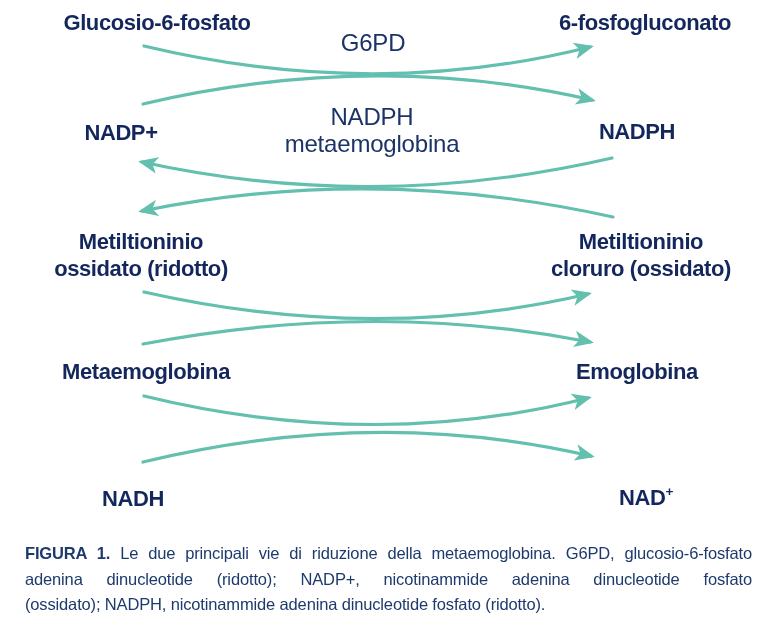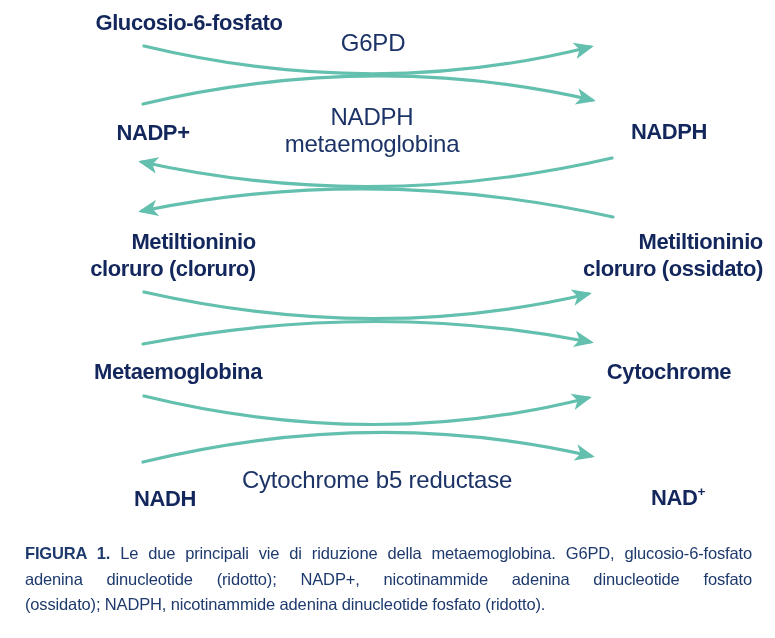--- a/index.html
+++ b/index.html
@@ -19,23 +19,22 @@
   .arrows{position:absolute;left:0;top:0;}
   .arc{fill:none;stroke:var(--teal);stroke-width:3.2;stroke-linecap:round;}
   .node{
     position:absolute;
     transform:translate(-50%,-50%);
     color:var(--navy);
     font-weight:bold;
     font-size:22px;
     letter-spacing:-0.4px;
     white-space:nowrap;
-    text-align:right;
+    text-align:center;
     line-height:27px;
-    margin-left:32px;
   }
   .enzyme{
     position:absolute;
     transform:translate(-50%,-50%);
     color:var(--enzyme);
     font-size:24px;
     letter-spacing:-0.2px;
     white-space:nowrap;
     text-align:center;
     line-height:27px;
@@ -72,42 +71,42 @@
     <path class="arc" d="M 613 217 Q 374 164 142 211" marker-end="url(#ah)"></path>
 
     <path class="arc" d="M 144 292 Q 374 344 588 294" marker-end="url(#ah)"></path>
     <path class="arc" d="M 143 344 Q 374 300 590 342" marker-end="url(#ah)"></path>
 
     <path class="arc" d="M 144 396 Q 374 452 588 398" marker-end="url(#ah)"></path>
     <path class="arc" d="M 143 462 Q 374 406 591 456" marker-end="url(#ah)"></path>
   </svg>
 
   <div class="node" style="left:157px;top:22px">Glucosio-6-fosfato</div>
+  <div class="node" style="left:645px;top:22px">6-fosfogluconato</div>
   <div class="enzyme" style="left:373px;top:42px">G6PD</div>
 
   <div class="node" style="left:121px;top:132px">NADP+</div>
   <div class="node" style="left:637px;top:131px">NADPH</div>
   <div class="enzyme" style="left:372px;top:130px">
     <div>NADPH</div>
     <div>metaemoglobina</div>
   </div>
 
   <div class="node" style="left:141px;top:255px">
     <div>Metiltioninio</div>
-    <div>cloruro (cloruro)</div>
+    <div>ossidato (ridotto)</div>
   </div>
   <div class="node" style="left:641px;top:255px">
     <div>Metiltioninio</div>
     <div>cloruro (ossidato)</div>
   </div>
 
   <div class="node" style="left:146px;top:371px">Metaemoglobina</div>
-  <div class="node" style="left:637px;top:371px">Cytochrome</div>
+  <div class="node" style="left:637px;top:371px">Emoglobina</div>
 
-  <div class="enzyme" style="left:377px;top:479px">Cytochrome b5 reductase</div>
   <div class="node" style="left:133px;top:498px">NADH</div>
   <div class="node" style="left:646px;top:497px"><span>NAD</span><sup class="plus">+</sup></div>
 
   <div class="caption">
     <div class="cap-line j"><b>FIGURA 1.</b> <span>Le due principali vie di riduzione della metaemoglobina. G6PD, glucosio-6-fosfato</span></div>
     <div class="cap-line j">adenina dinucleotide (ridotto); NADP+, nicotinammide adenina dinucleotide fosfato</div>
     <div class="cap-line">(ossidato); NADPH, nicotinammide adenina dinucleotide fosfato (ridotto).</div>
   </div>
 
 </div>

